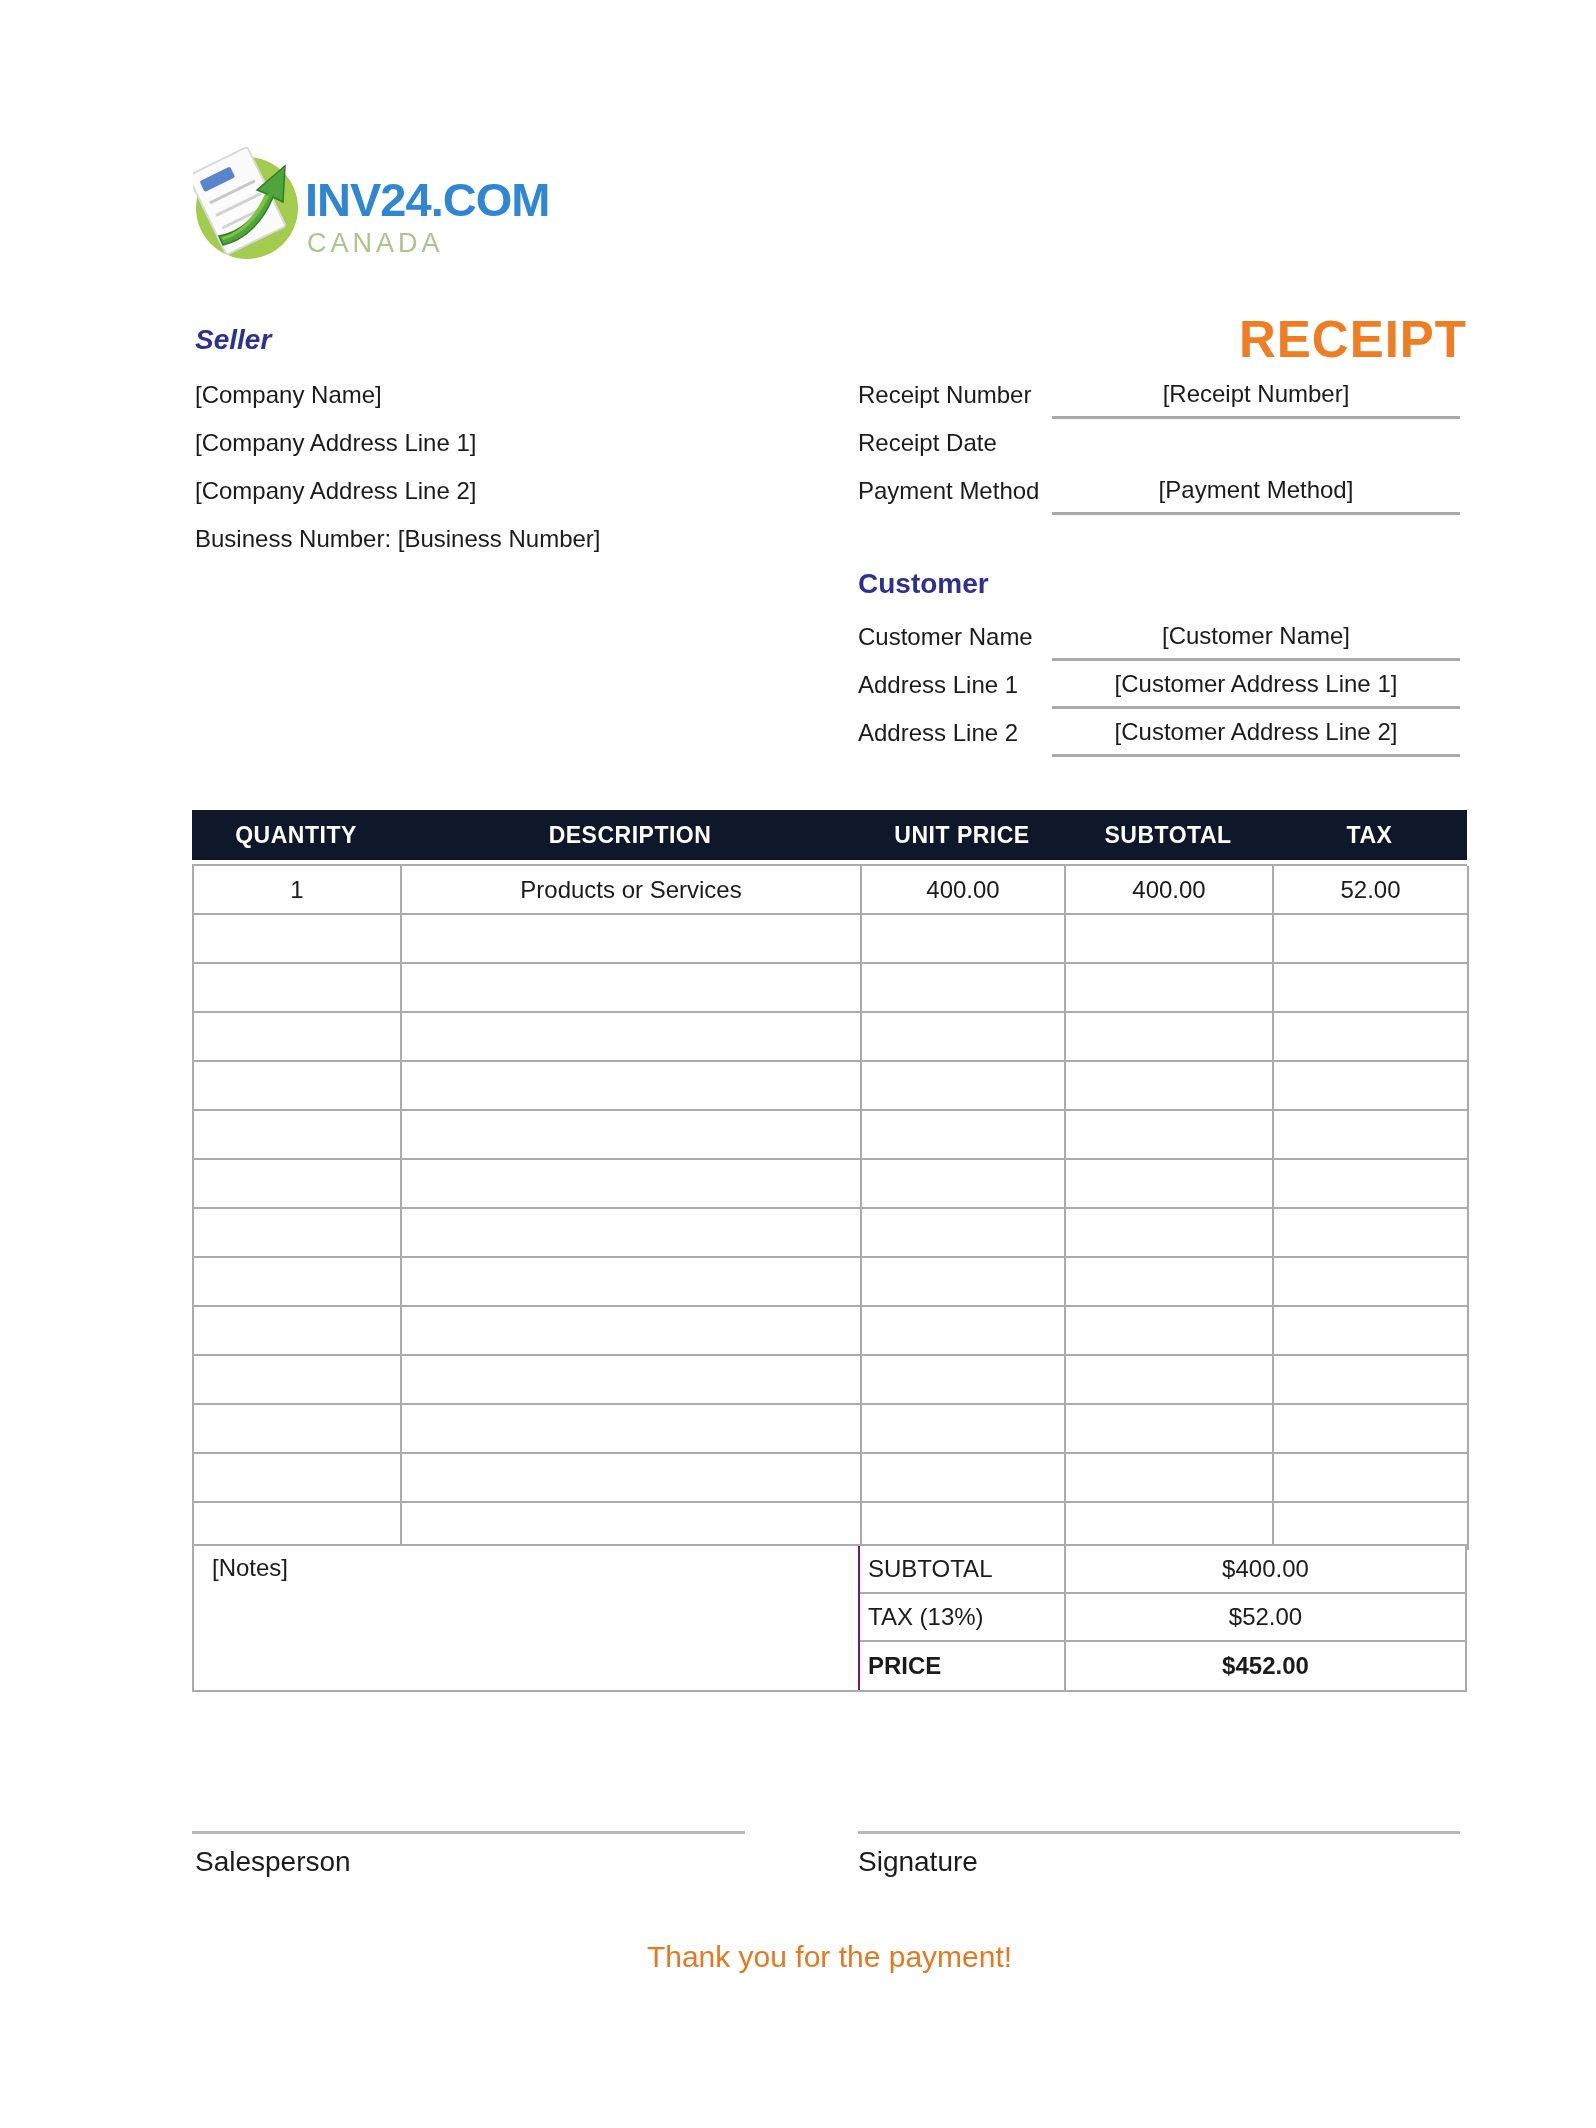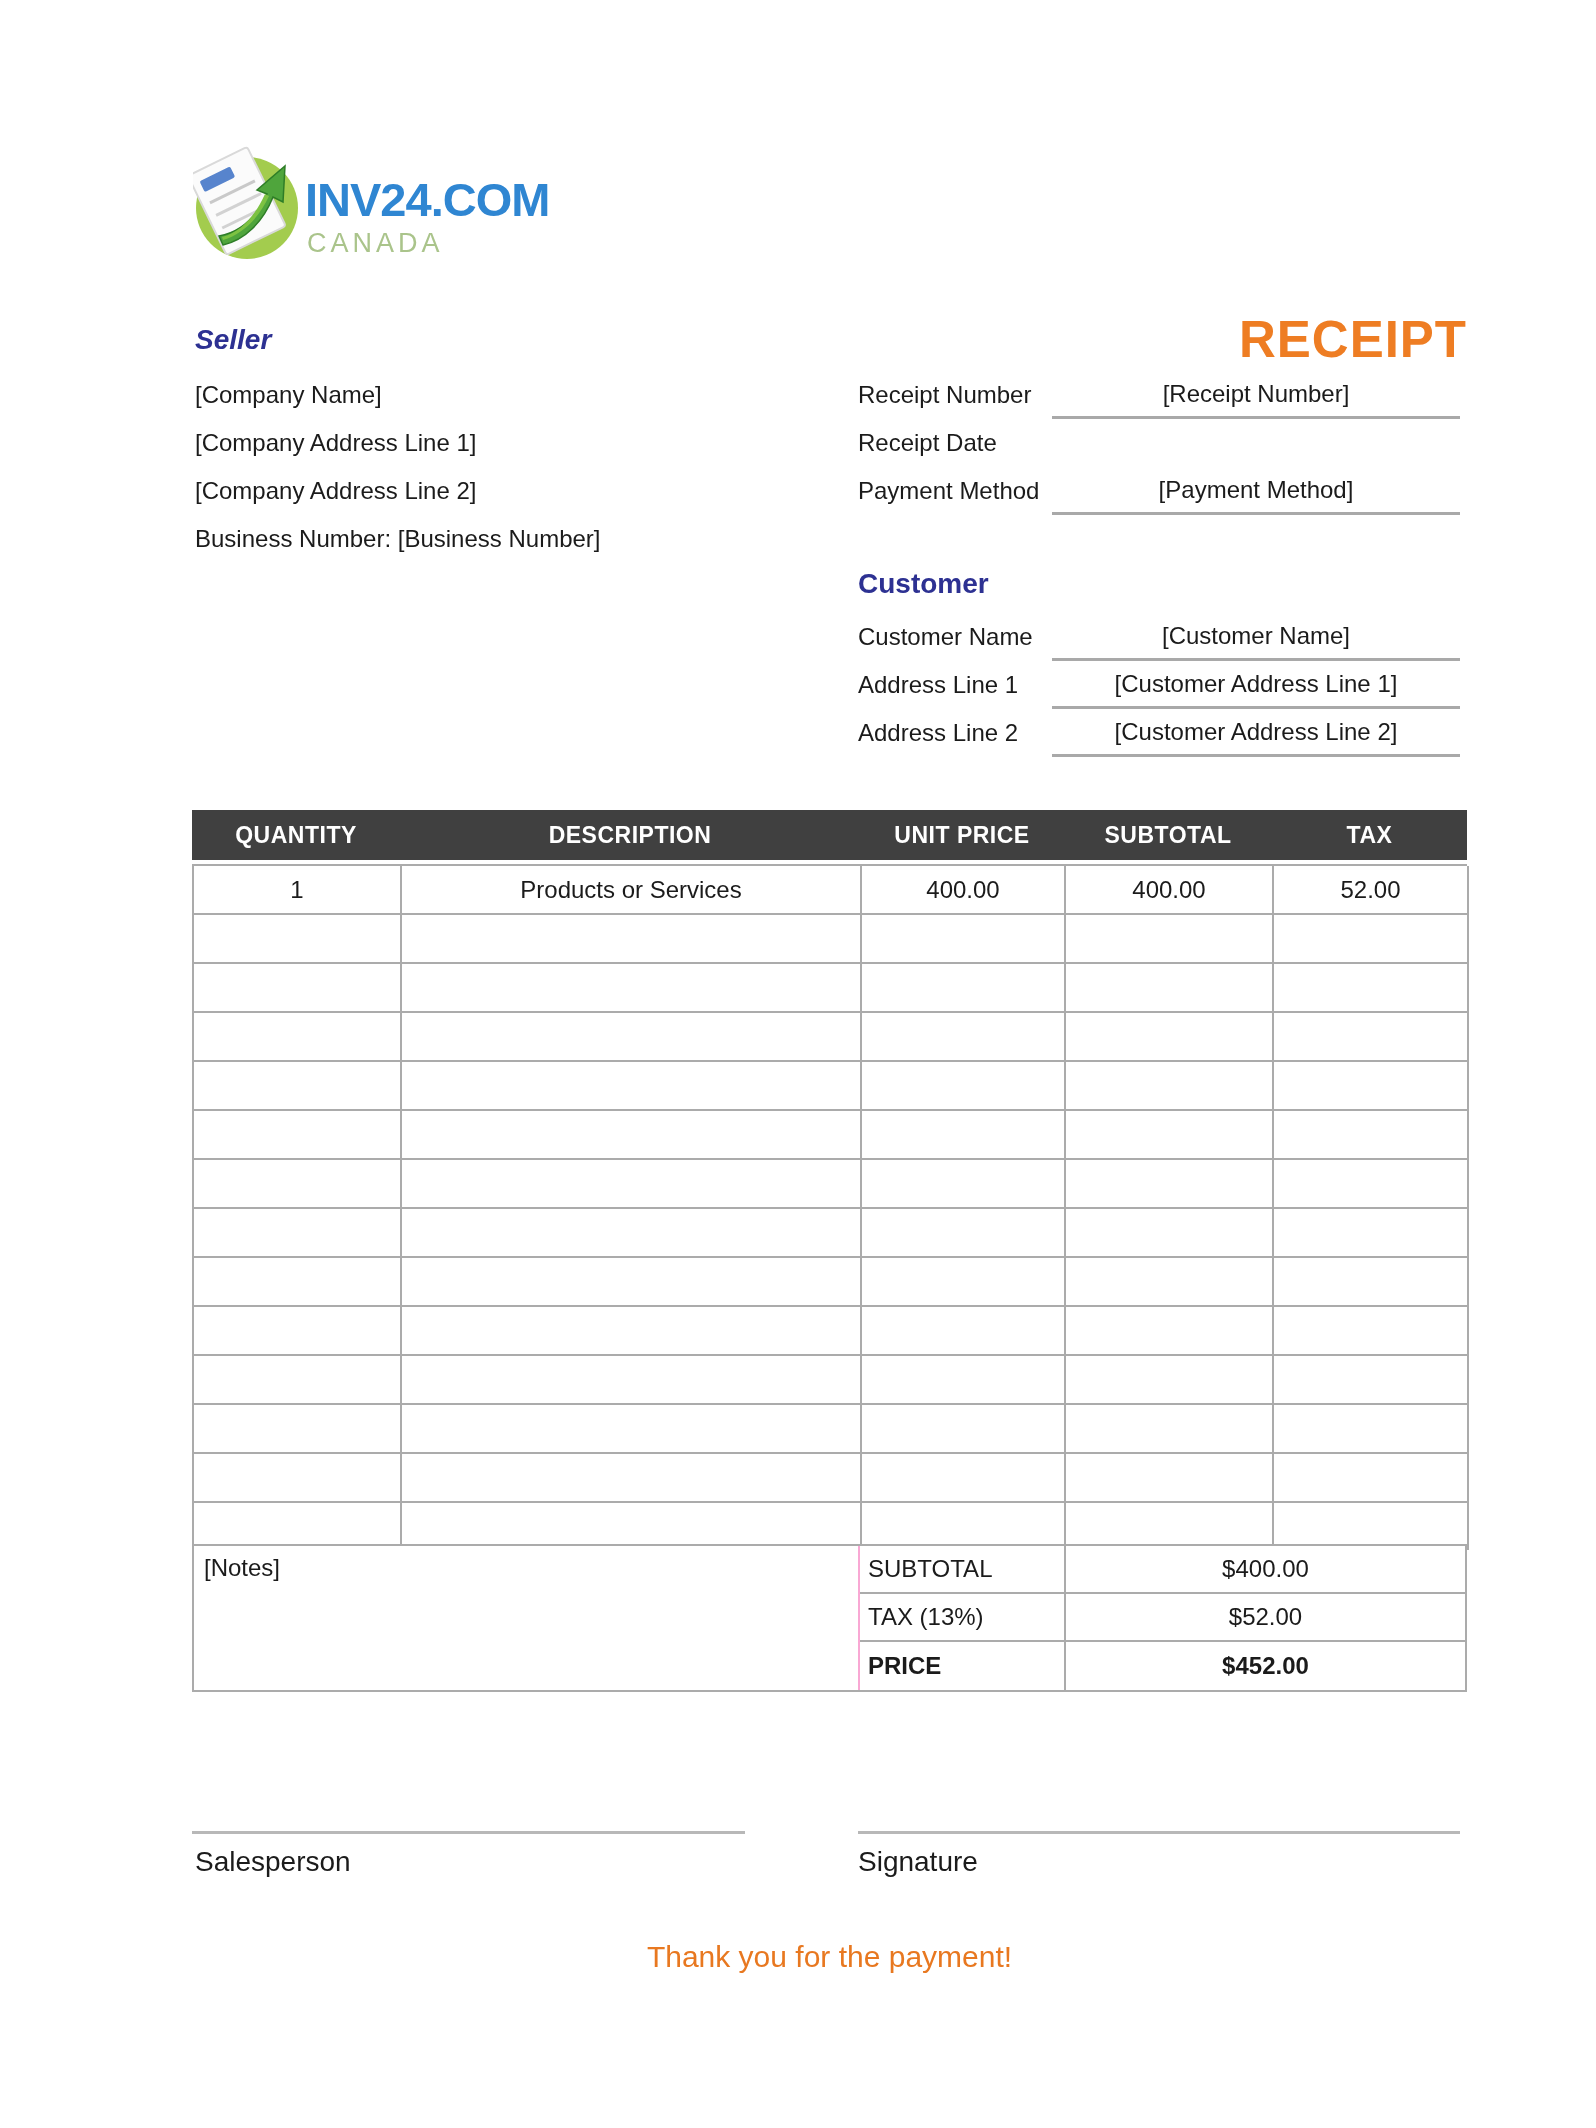--- a/index.html
+++ b/index.html
@@ -37,43 +37,43 @@
   .customer-block { position:absolute; left:858px; top:613px; width:602px; }
   .info-row { height:48px; display:flex; }
   .info-label { width:194px; display:flex; align-items:center; font-size:24px; flex:none; }
   .info-value { flex:1; display:flex; align-items:center; justify-content:center;
     font-size:24px; border-bottom:3px solid #a9a9a9; }
 
   
   .items-table { position:absolute; left:192px; top:810px; width:1275px; }
   .thead {
     display:grid; grid-template-columns:208px 460px 204px 208px 195px;
-    height:50px; background:#404040; align-items:center; margin-bottom:4px;
+    height:50px; background:#0f172a; align-items:center; margin-bottom:4px;
   }
   .th { text-align:center; color:#ffffff; font-weight:bold; font-size:23px; letter-spacing:0.5px; }
   .tbody {
     display:grid; grid-template-columns:208px 460px 204px 208px 195px;
     border-top:2px solid #ababab; border-left:2px solid #ababab;
   }
   .td {
     height:49px; border-right:2px solid #ababab; border-bottom:2px solid #ababab;
     display:flex; align-items:center; justify-content:center; font-size:24px;
     background:#ffffff;
   }
   .td.last-row { border-bottom:none; height:47px; }
 
   
   .totals-section {
     position:absolute; left:192px; top:1544px; width:1275px;
     display:grid; grid-template-columns:666px 204px 1fr;
     grid-auto-rows:48px; border:2px solid #ababab; background:#ffffff;
   }
   .notes-cell {
-    grid-row:1 / span 3; border-right:2px solid #f9a8d4;
-    font-size:24px; padding:8px 10px; color:#1b1b1b;
+    grid-row:1 / span 3; border-right:2px solid #701a75;
+    font-size:24px; padding:8px 18px; color:#1b1b1b;
   }
   .t-label { display:flex; align-items:center; padding-left:8px; font-size:24px;
     border-bottom:2px solid #ababab; }
   .t-value { display:flex; align-items:center; justify-content:center; font-size:24px;
     border-left:2px solid #ababab; border-bottom:2px solid #ababab; }
   .t-last { border-bottom:none; }
   .t-bold { font-weight:bold; }
 
   
   .sig-line { position:absolute; top:1831px; height:3px; background:#b8b8b8; }

